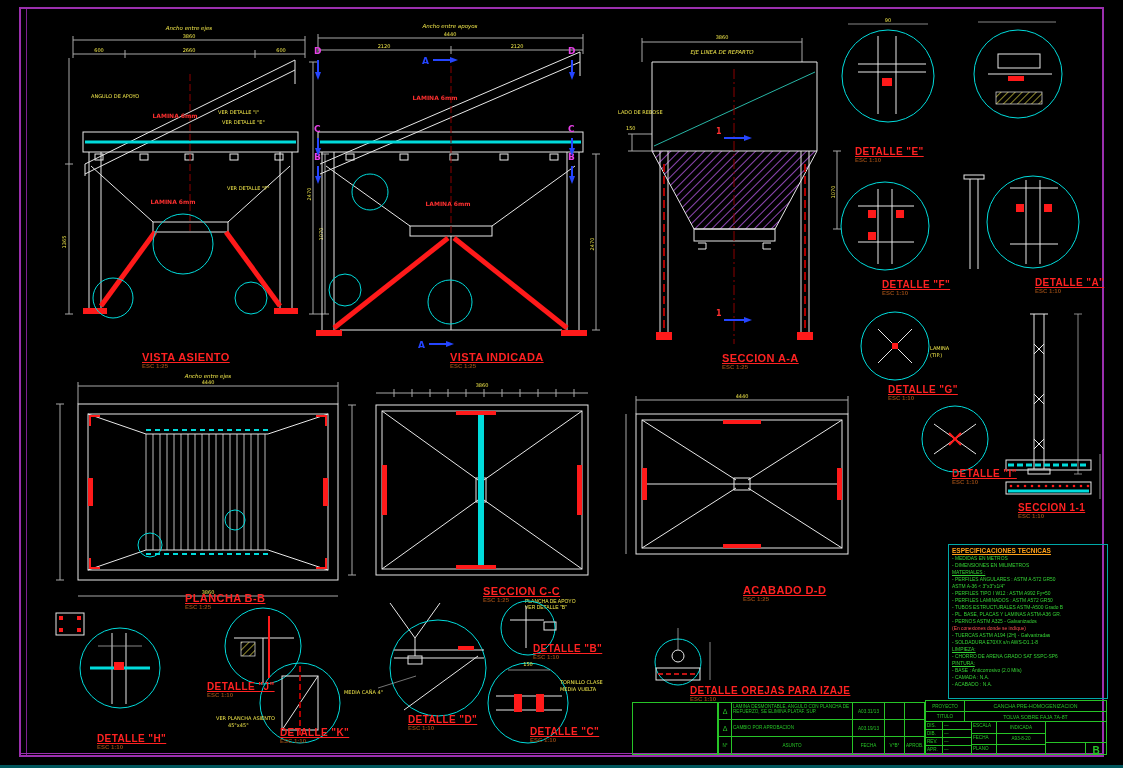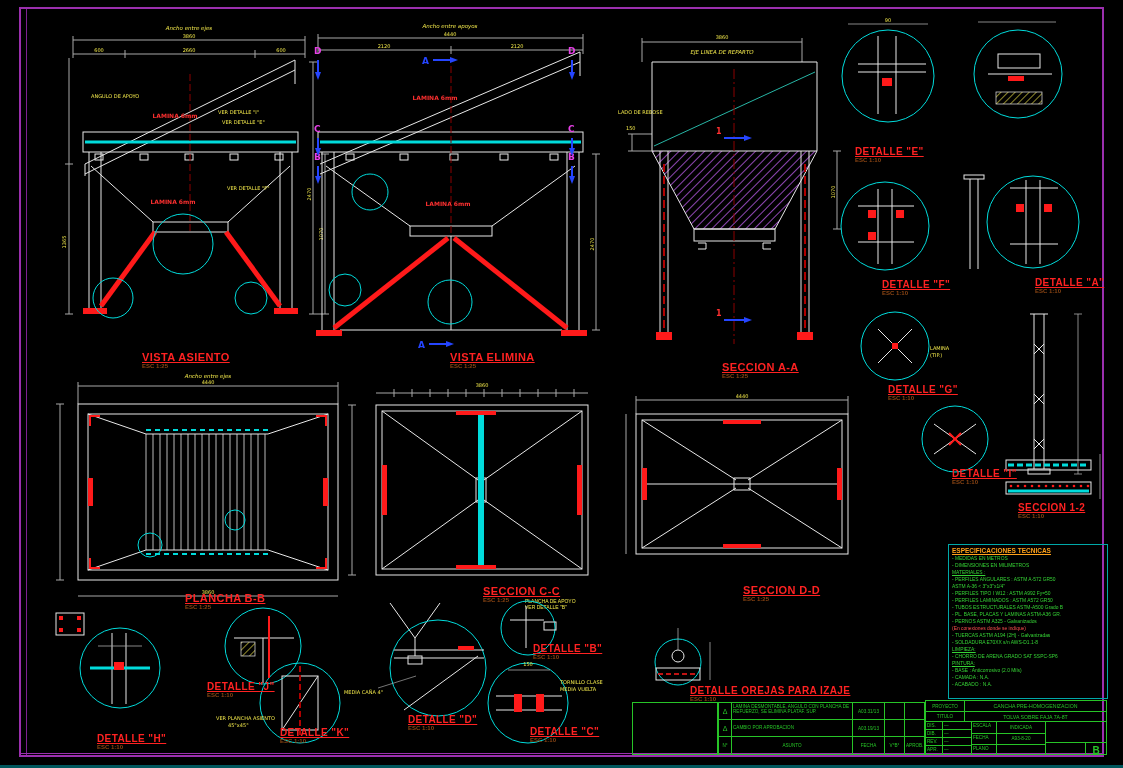--- a/index.html
+++ b/index.html
@@ -196,21 +196,21 @@
       <line x1="133" y1="46" x2="152" y2="46"></line>
         <line x1="129" y1="330" x2="148" y2="330"></line>
     </g>
     <g fill="#2545ff">
         <polygon points="150,43 150,49 158,46"></polygon>
         <polygon points="146,327 146,333 154,330"></polygon>
       </g>
   </g>
 </svg>
 <div class="abs" style="left:450px;top:352px">
-  <div class="vtitle big">VISTA ELIMINA</div>
+  <div class="vtitle big">VISTA INDICADA</div>
   <div class="vscale">ESC 1:25</div>
 </div>
 
 <svg class="abs" style="left:612px;top:14px" width="245" height="350" viewBox="0 0 245 350">
   <defs>
     <pattern id="pat-mag" width="6" height="6" patternTransform="rotate(45)" patternUnits="userSpaceOnUse">
       <line x1="0" y1="0" x2="0" y2="6" stroke="#cc66ff" stroke-width="1.4"></line>
     </pattern>
   </defs>
   <g stroke="#a8a8a8" stroke-width="1">
@@ -258,21 +258,21 @@
   <line x1="122" y1="55" x2="122" y2="330" stroke="#8b0000" stroke-width="1" stroke-dasharray="10 3 2 3"></line>
   <g>
     <text class="red1" x="104" y="120">1</text>
     <line x1="112" y1="124" x2="134" y2="124" stroke="#2545ff" stroke-width="2"></line>
     <polygon points="132,121 132,127 140,124" fill="#2545ff"></polygon>
     <text class="red1" x="104" y="302">1</text>
     <line x1="112" y1="306" x2="134" y2="306" stroke="#2545ff" stroke-width="2"></line>
     <polygon points="132,303 132,309 140,306" fill="#2545ff"></polygon>
   </g>
 </svg>
-<div class="abs" style="left:722px;top:362px">
+<div class="abs" style="left:722px;top:353px">
   <div class="vtitle big">SECCION A-A</div>
   <div class="vscale">ESC 1:25</div>
 </div>
 
 <svg class="abs" style="left:838px;top:14px" width="275" height="540" viewBox="0 0 275 540">
   <defs>
     <pattern id="pat-yel" width="5" height="5" patternTransform="rotate(45)" patternUnits="userSpaceOnUse">
       <line x1="0" y1="0" x2="0" y2="5" stroke="#f0e64a" stroke-width="1.2"></line>
     </pattern>
   </defs>
@@ -394,21 +394,21 @@
 </div>
 <div class="abs" style="left:888px;top:384px">
   <div class="vtitle">DETALLE "G"</div>
   <div class="vscale">ESC 1:10</div>
 </div>
 <div class="abs" style="left:952px;top:468px">
   <div class="vtitle">DETALLE "I"</div>
   <div class="vscale">ESC 1:10</div>
 </div>
 <div class="abs" style="left:1018px;top:502px">
-  <div class="vtitle">SECCION 1-2</div>
+  <div class="vtitle">SECCION 1-1</div>
   <div class="vscale">ESC 1:10</div>
 </div>
 
 <svg class="abs" style="left:50px;top:372px" width="310" height="245" viewBox="0 0 310 245">
   <g stroke="#a8a8a8" stroke-width="1">
     <line x1="28" y1="14" x2="288" y2="14"></line>
       <line x1="28" y1="10" x2="28" y2="32"></line>
       <line x1="288" y1="10" x2="288" y2="32"></line>
     <line x1="10" y1="32" x2="10" y2="208"></line>
       <line x1="6" y1="32" x2="14" y2="32"></line>
@@ -544,21 +544,21 @@
     <line x1="24" y1="96" x2="224" y2="96"></line>
   </g>
   <g fill="#ff1a1a">
     <rect x="24" y="80" width="5" height="32"></rect>
       <rect x="219" y="80" width="5" height="32"></rect>
     <rect x="105" y="32" width="38" height="4"></rect>
       <rect x="105" y="156" width="38" height="4"></rect>
   </g>
 </svg>
 <div class="abs" style="left:743px;top:585px">
-  <div class="vtitle big">SECCION D-D</div>
+  <div class="vtitle big">ACABADO D-D</div>
   <div class="vscale">ESC 1:25</div>
 </div>
 
 <svg class="abs" style="left:38px;top:598px" width="850" height="165" viewBox="0 0 850 165">
   <defs>
     <pattern id="pat-yel2" width="5" height="5" patternTransform="rotate(45)" patternUnits="userSpaceOnUse">
       <line x1="0" y1="0" x2="0" y2="5" stroke="#f0e64a" stroke-width="1.2"></line>
     </pattern>
   </defs>
   <g stroke="#00dcdc" stroke-width="1" fill="none">

